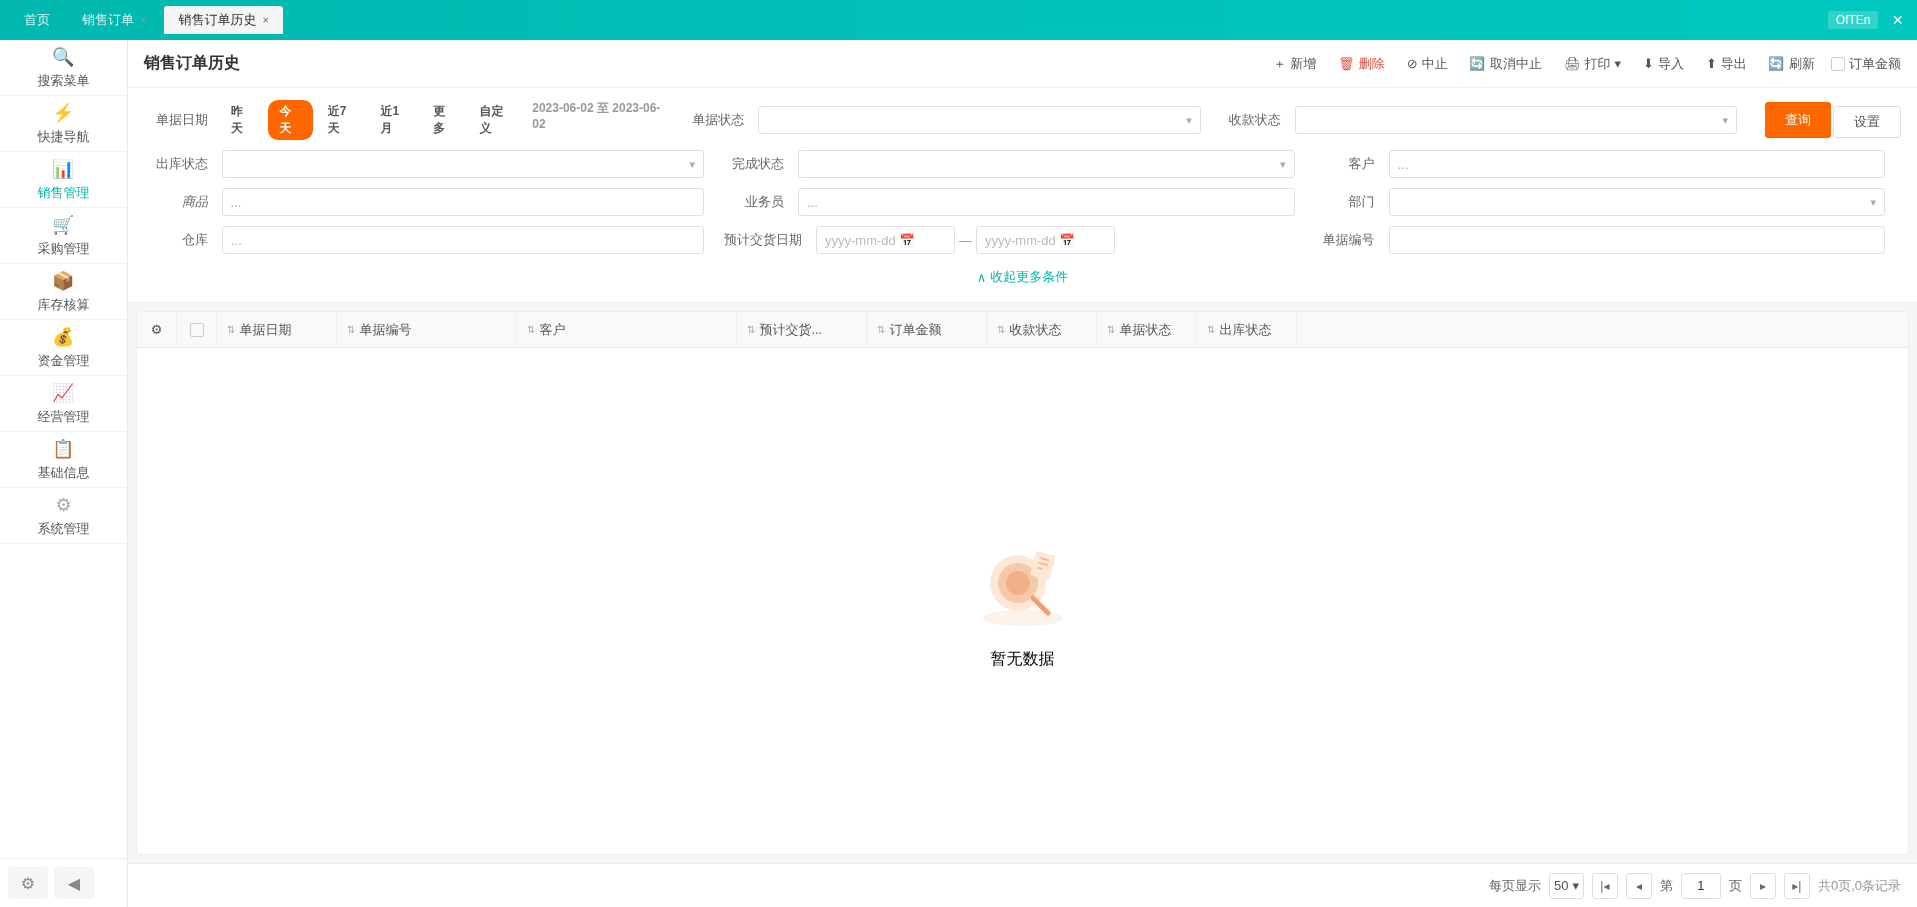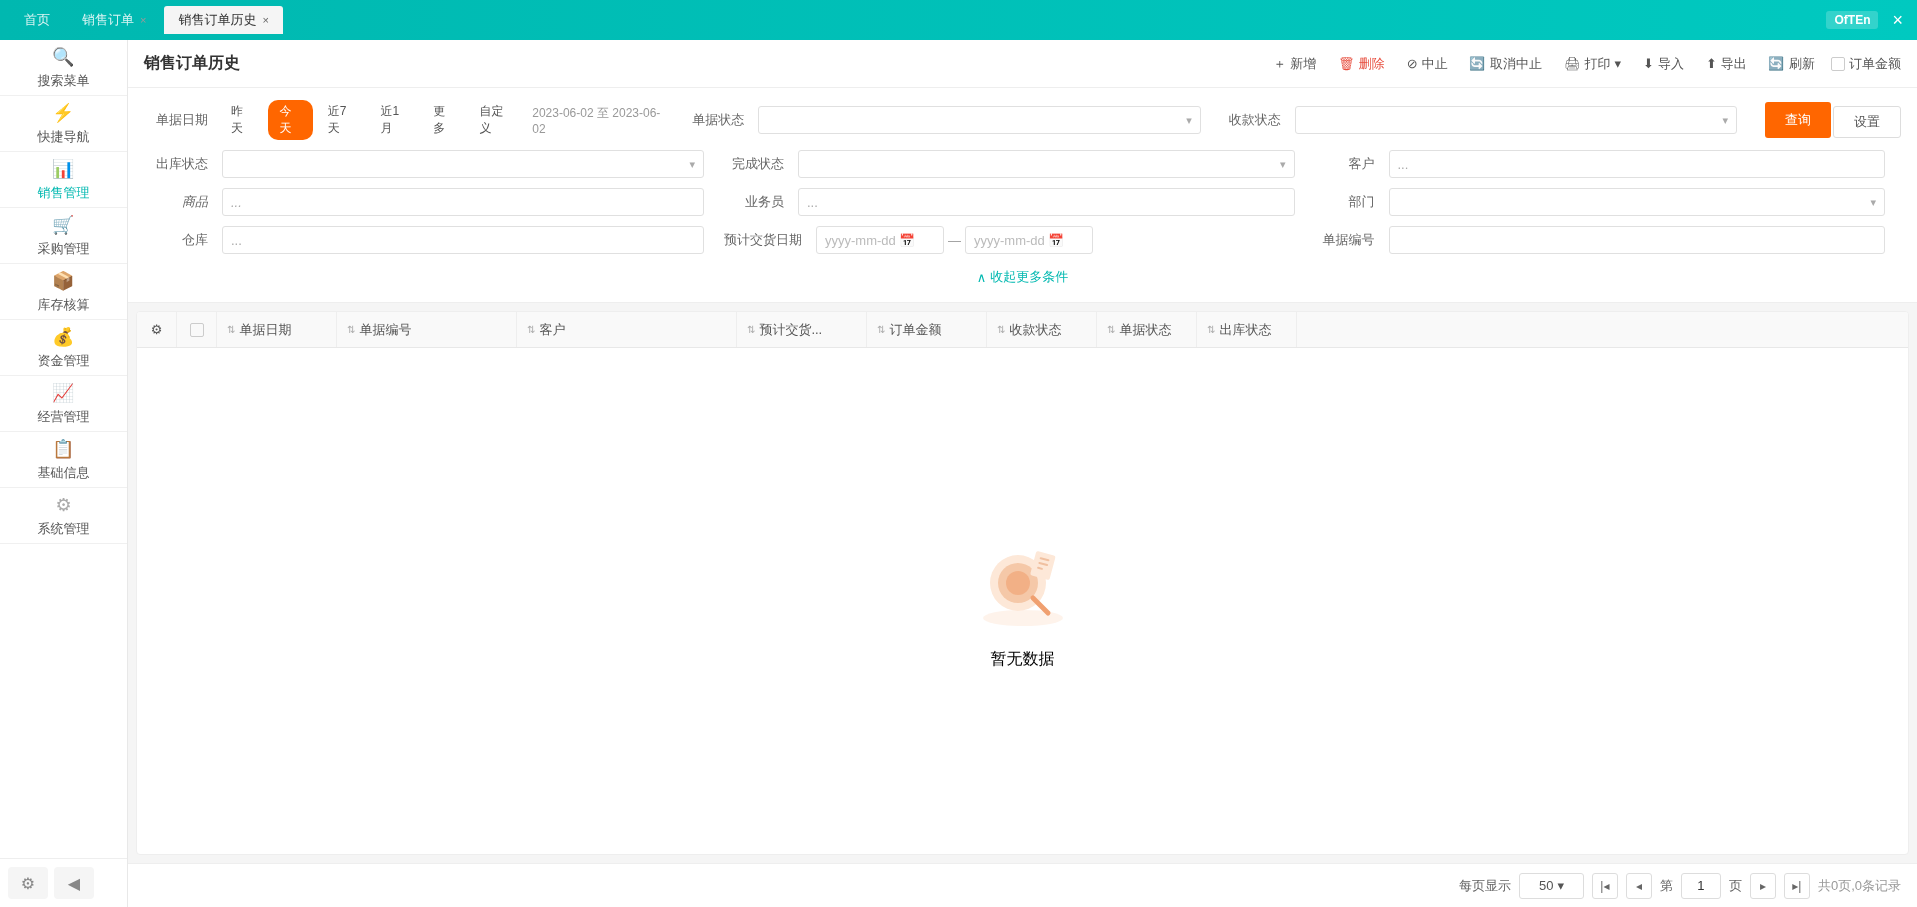--- a/index.html
+++ b/index.html
@@ -53,21 +53,20 @@
       font-size: 18px;
       cursor: pointer;
       color: white;
       padding: 0 4px;
     }
     .often-label {
       background: rgba(255,255,255,0.2);
       padding: 2px 8px;
       border-radius: 3px;
       font-size: 12px;
-      font-weight: bold;
     }
 
     
     .main-layout {
       display: flex;
       flex: 1;
       overflow: hidden;
     }
 
     
@@ -189,23 +188,23 @@
     .filter-label {
       width: 72px;
       color: #666;
       font-size: 13px;
       flex-shrink: 0;
       text-align: right;
       padding-right: 8px;
     }
     .filter-date-group {
       display: flex;
-      align-items: center;
       gap: 6px;
       flex: 1;
+      font-weight: bold;
     }
     .date-btn {
       padding: 2px 8px;
       border-radius: 3px;
       font-size: 12px;
       cursor: pointer;
       color: #555;
       border: 1px solid transparent;
     }
     .date-btn.active {
@@ -255,21 +254,21 @@
       height: 28px;
       border: 1px solid #e0e0e0;
       border-radius: 3px;
       padding: 0 8px;
       color: #bbb;
       font-size: 13px;
       display: flex;
       align-items: center;
       gap: 4px;
       cursor: pointer;
-      width: 128px;
+      width: 139px;
     }
     .date-separator { color: #999; }
     .filter-cell {
       display: flex;
       align-items: center;
       flex: 1;
       gap: 6px;
       margin-right: 16px;
     }
     .collapse-more {
@@ -381,21 +380,21 @@
       justify-content: flex-end;
       padding: 0 16px;
       gap: 8px;
       flex-shrink: 0;
     }
     .pagination-text { color: #666; font-size: 13px; }
     .page-size-select {
       height: 26px;
       border: 1px solid #ddd;
       border-radius: 3px;
-      padding: 0 19px;
+      padding: 0 4px;
       font-size: 13px;
       color: #555;
       display: flex;
       align-items: center;
       gap: 4px;
       cursor: pointer;
     }
     .page-nav-btn {
       width: 26px;
       height: 26px;

